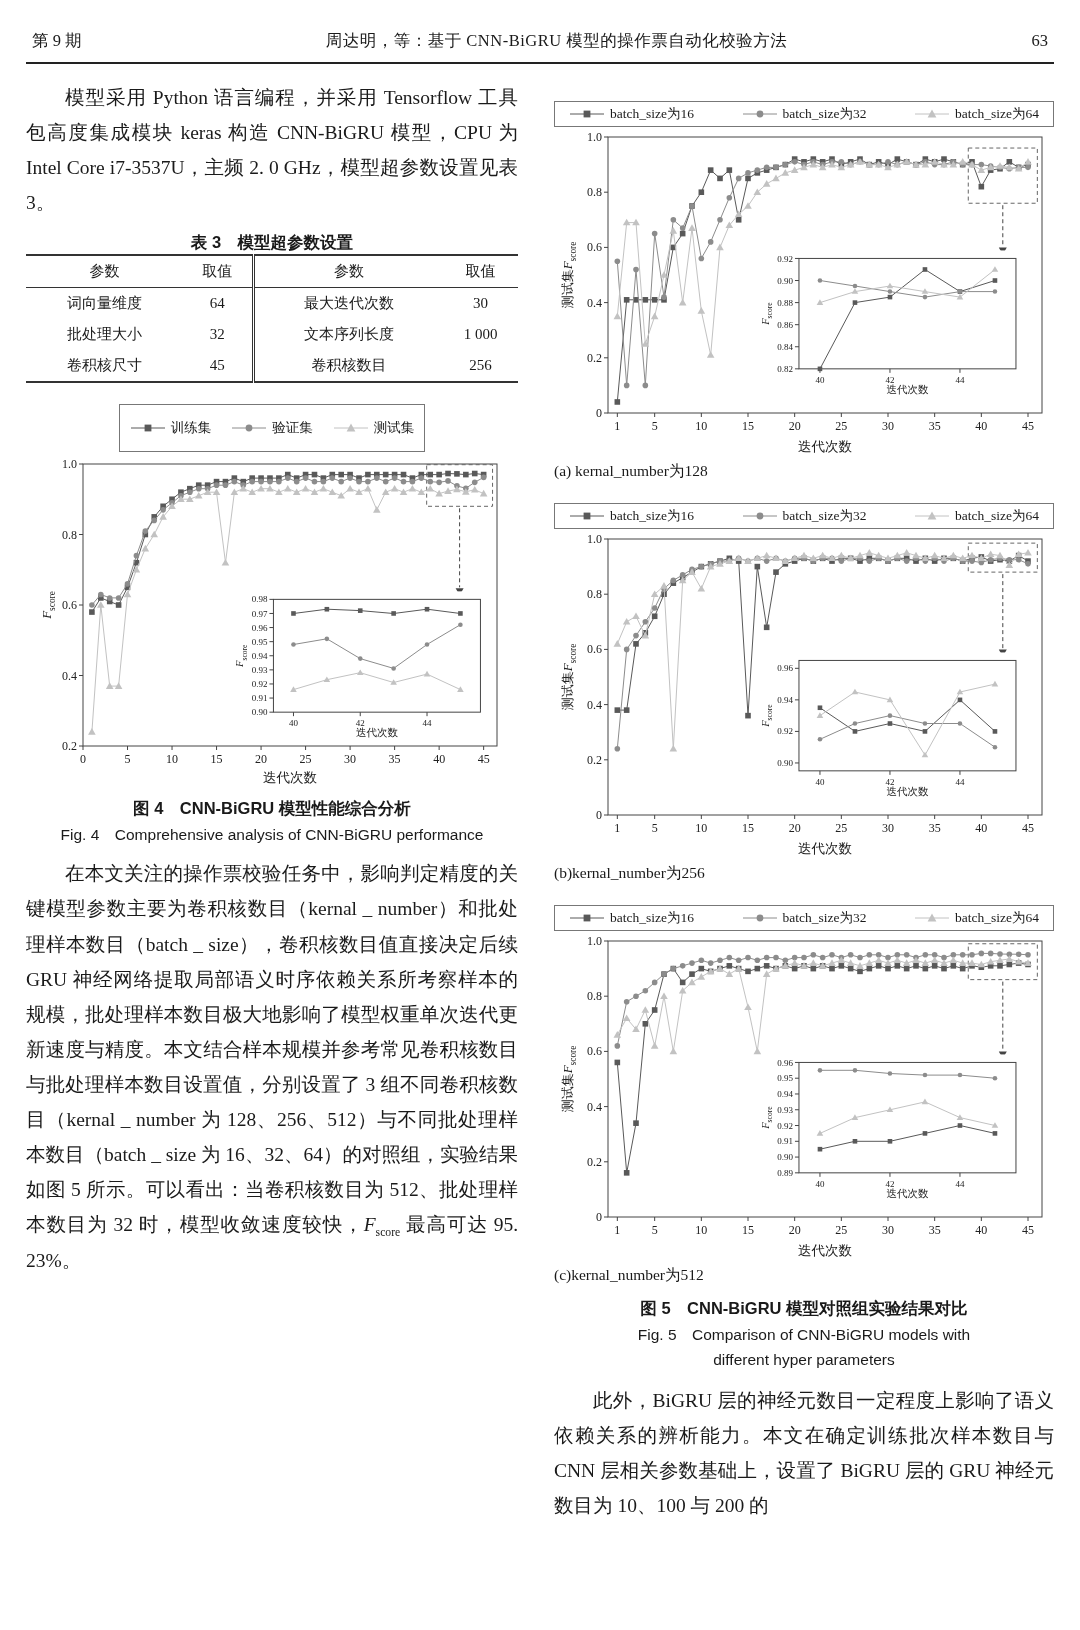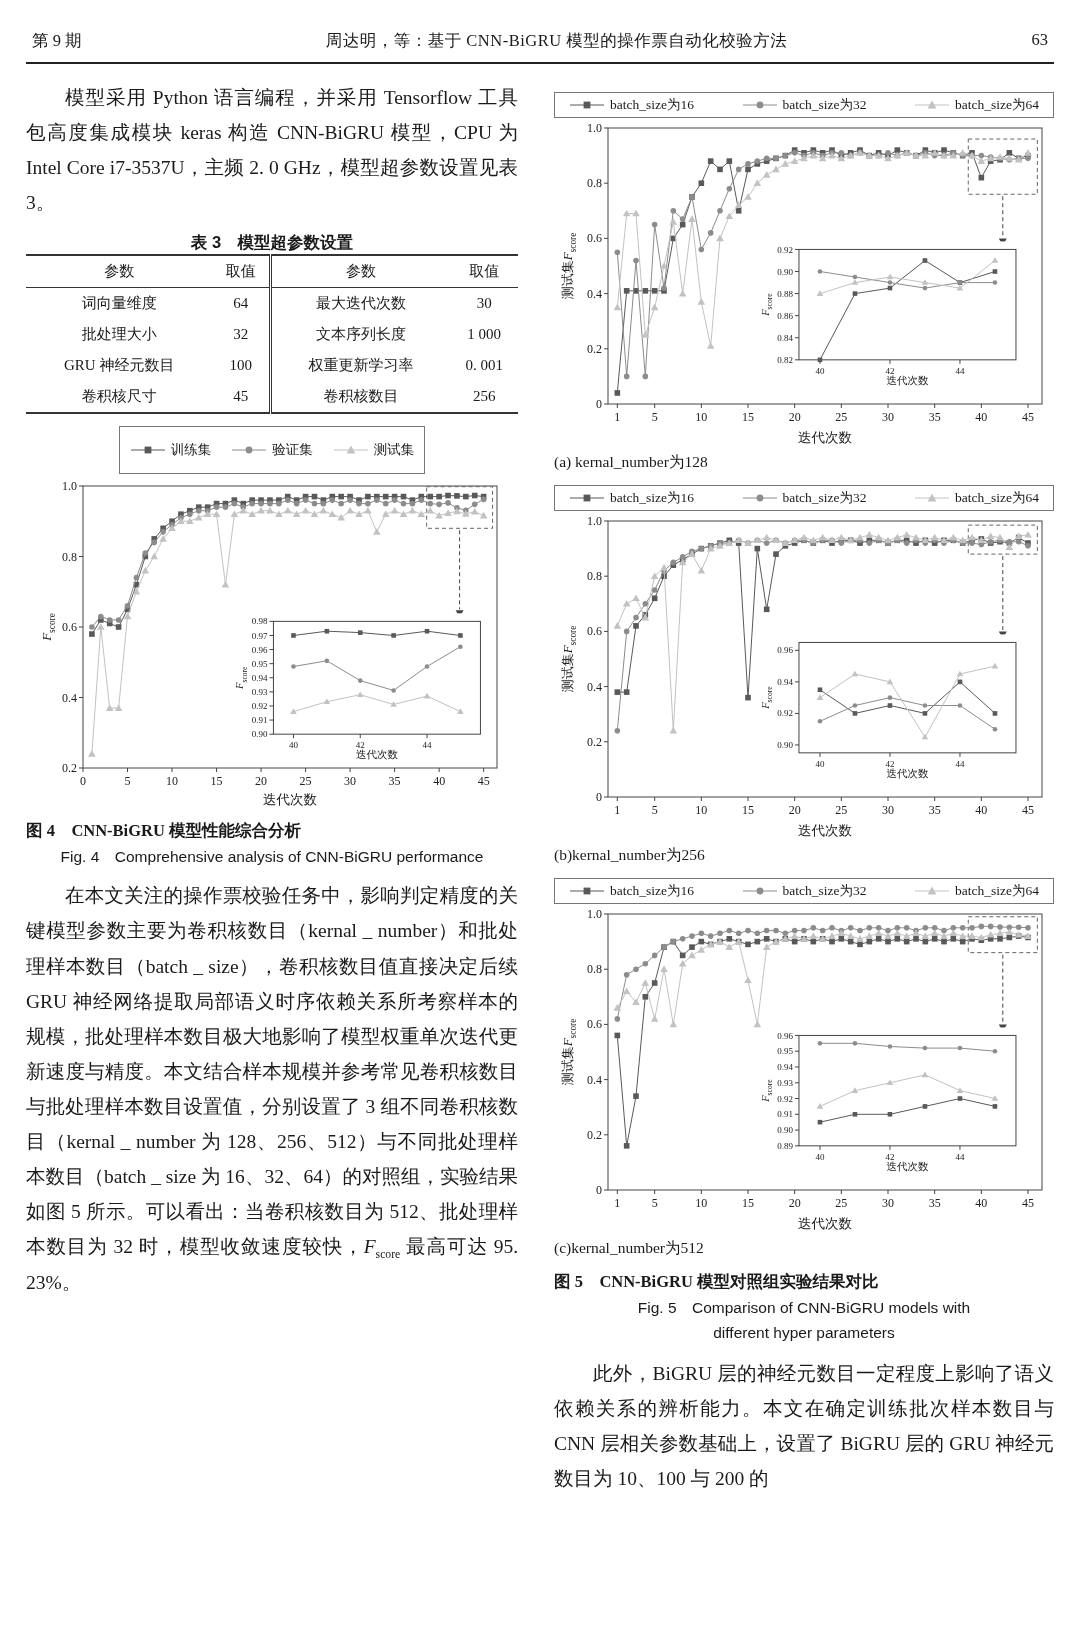--- a/index.html
+++ b/index.html
@@ -3,46 +3,46 @@
 <meta charset="utf-8">
 <style>
   * { box-sizing: border-box; }
   html,body { margin:0; padding:0; }
   body {
     width:1080px; height:1630px; overflow:hidden;
     background:#ffffff; color:#1a1a1a;
     font-family:"Liberation Serif","DejaVu Serif",serif;
   }
   .page { padding:26px 26px 0 26px; }
-  .header { display:flex; justify-content:space-between; align-items:flex-start;
+  .header { display:flex; justify-content:space-between; align-items:center;
     font-size:16.5px; padding:4px 6px 10px 6px; border-bottom:2px solid #222;gap:39px; }
   .header .mid { letter-spacing:0.5px; }
   .columns { display:flex; gap:36px; margin-top:16px; }
   .col-left { width:492px; }
   .col-right { width:500px; }
   p.body-text { font-size:19.5px; line-height:1.8; text-align:justify;
     text-indent:2em; margin:0 0 4px 0; }
   p.body-text i { font-style:italic; }
   sub.fs { font-size:0.6em; font-style:normal; }
   .tbl-caption-zh { text-align:center; font-family:"Liberation Sans","DejaVu Sans",sans-serif;
     font-weight:bold; font-size:16.5px; margin-top:12px; }
   .tbl-caption-en { text-align:center; font-family:"Liberation Sans","DejaVu Sans",sans-serif;
     font-size:15.5px; margin:4px 0 8px 0; }
   table.params { width:100%; border-collapse:collapse; font-size:15px;
     border-top:2px solid #333; border-bottom:2px solid #333; }
   table.params th { font-weight:normal; border-bottom:1px solid #333; padding:6px 2px; text-align:center; }
   table.params td { padding:6px 2px; text-align:center; }
   table.params .dsep { border-left:3px double #333; }
-  .figure { margin:12px 0 6px 0; text-align:center; }
+  .figure { margin:21px 0 6px 0; text-align:center; }
   .legend { display:inline-flex; border:1px solid #777; padding:14px 10px;
     gap:20px; align-items:center; font-size:13.5px; margin-bottom:2px; }
   .legend-row { display:flex; width:100%; justify-content:space-between; padding:3px 14px; }
   .legend-item { display:inline-flex; align-items:center; gap:5px; white-space:nowrap; }
   .figure svg.plot { display:block; margin:0 auto; }
-  .fig-caption-zh { text-align:left; font-family:Liberation Serif, serif;
+  .fig-caption-zh { text-align:center; font-family:Liberation Sans, sans-serif;
     font-weight:bold; font-size:16.5px; margin-top:8px; }
   .fig-caption-en { text-align:center; font-family:"Liberation Sans","DejaVu Sans",sans-serif;
     font-size:15.5px; margin-top:5px; }
   .subcap { text-align:left; font-size:15.5px; margin:2px 0 12px 0; }
 </style>
 </head>
 <body>
 
 <div class="page">
 
@@ -73,26 +73,20 @@
             <td>词向量维度</td>
             <td>64</td>
             <td class="dsep">最大迭代次数</td>
             <td>30</td>
           </tr>
           <tr>
             <td>批处理大小</td>
             <td>32</td>
             <td class="dsep">文本序列长度</td>
             <td>1 000</td>
-          </tr>
-          <tr>
-            <td>GRU 神经元数目</td>
-            <td>100</td>
-            <td class="dsep">权重更新学习率</td>
-            <td>0. 001</td>
           </tr>
           <tr>
             <td>卷积核尺寸</td>
             <td>45</td>
             <td class="dsep">卷积核数目</td>
             <td>256</td>
           </tr>
         </tbody>
       </table>
 

